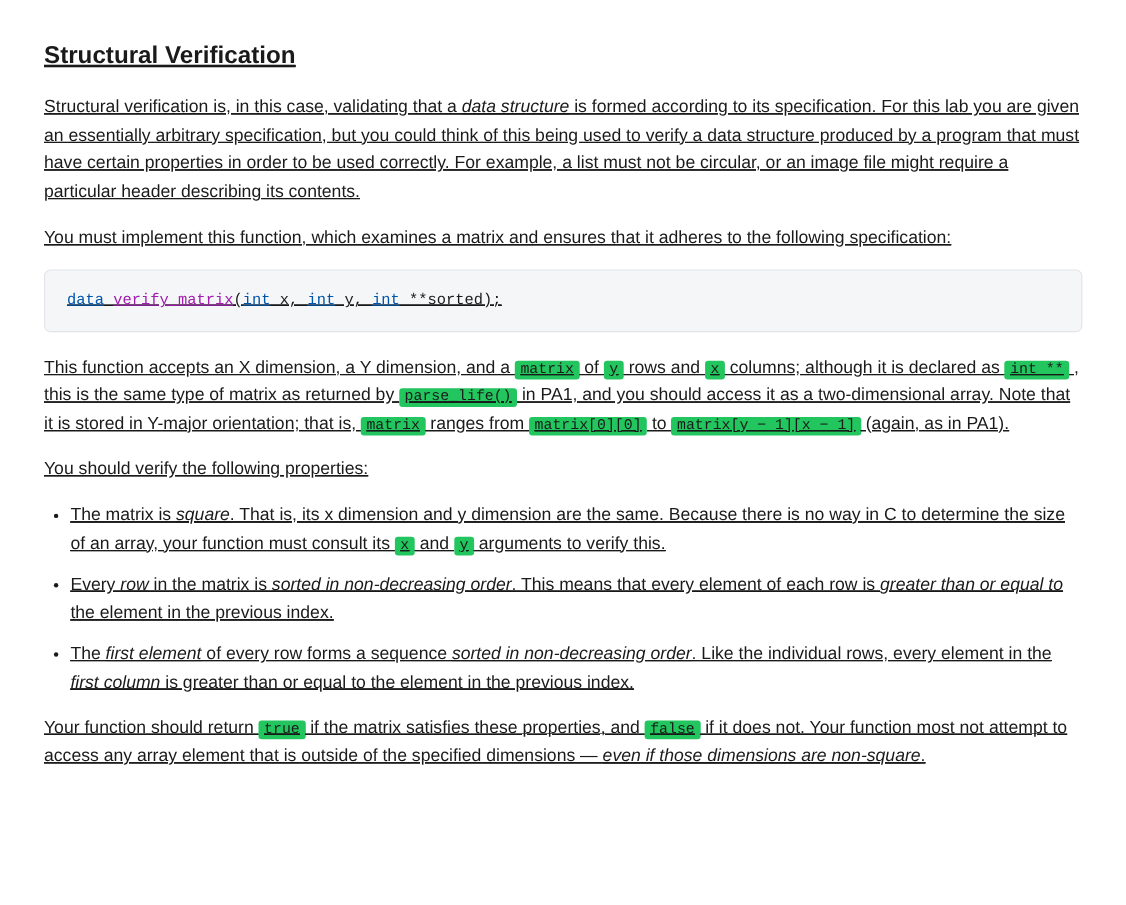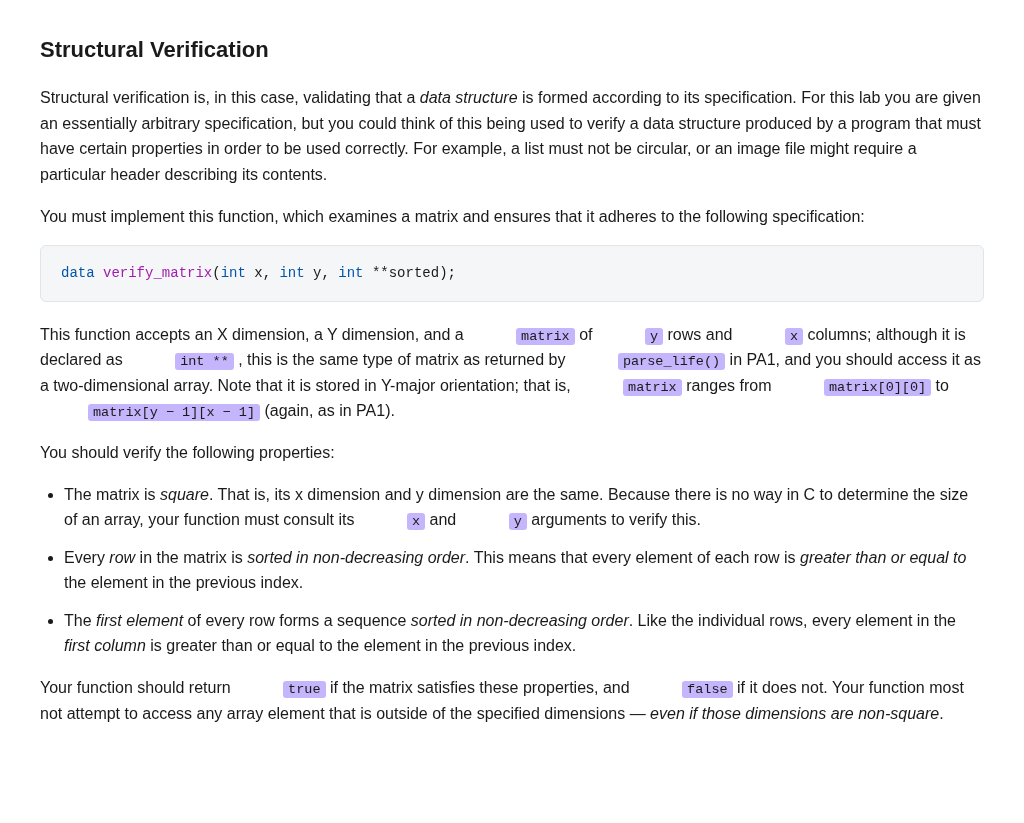--- a/index.html
+++ b/index.html
@@ -1,15 +1,15 @@
 <!DOCTYPE html>
 <html><head>
   <meta charset="utf-8">
   <style>
-    * { box-sizing: border-box; margin: 0; padding: 0; }
+    * { box-sizing: border-box; margin: 0; padding: 0; text-decoration: underline; }
 
     body {
       font-family: -apple-system, BlinkMacSystemFont, 'Segoe UI', Helvetica, Arial, sans-serif;
       font-size: 16px;
       line-height: 1.6;
       color: #1a1a1a;
       background: #ffffff;
       padding: 32px 40px;
       max-width: 1024px;
     }
@@ -32,27 +32,26 @@
       margin-bottom: 20px;
       font-family: 'SFMono-Regular', Consolas, 'Liberation Mono', Menlo, monospace;
       font-size: 14px;
       overflow-x: auto;
     }
 
     .code-keyword { color: #0055aa; }
     .code-funcname { color: #a21caf; }
 
     code.inline {
-      background: #c4b5fd;
+      background: #22c55e;
       border-radius: 3px;
       padding: 1px 5px;
       font-family: 'SFMono-Regular', Consolas, 'Liberation Mono', Menlo, monospace;
       font-size: 13.5px;
       color: #1a1a1a;
-      margin-left: 48px;
     }
 
     ul {
       margin-left: 24px;
       margin-bottom: 16px;
     }
 
     ul li {
       margin-bottom: 12px;
     }

